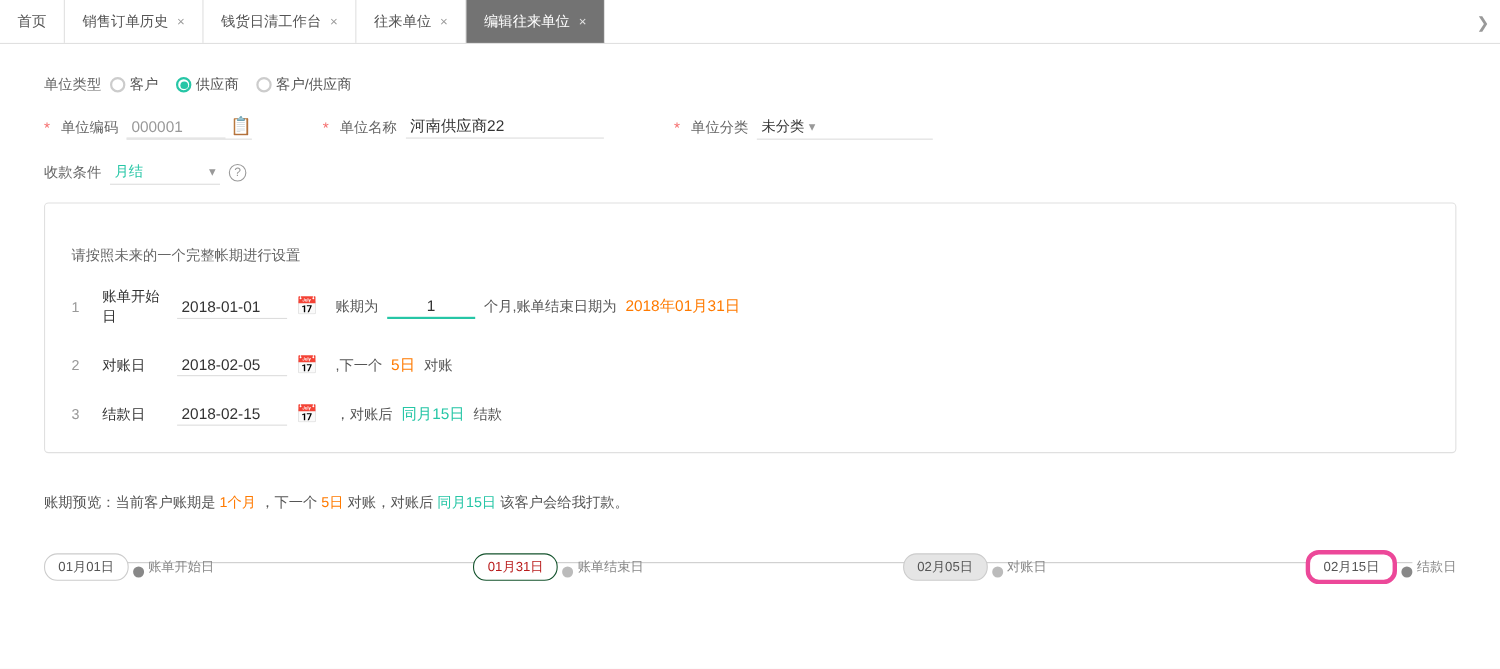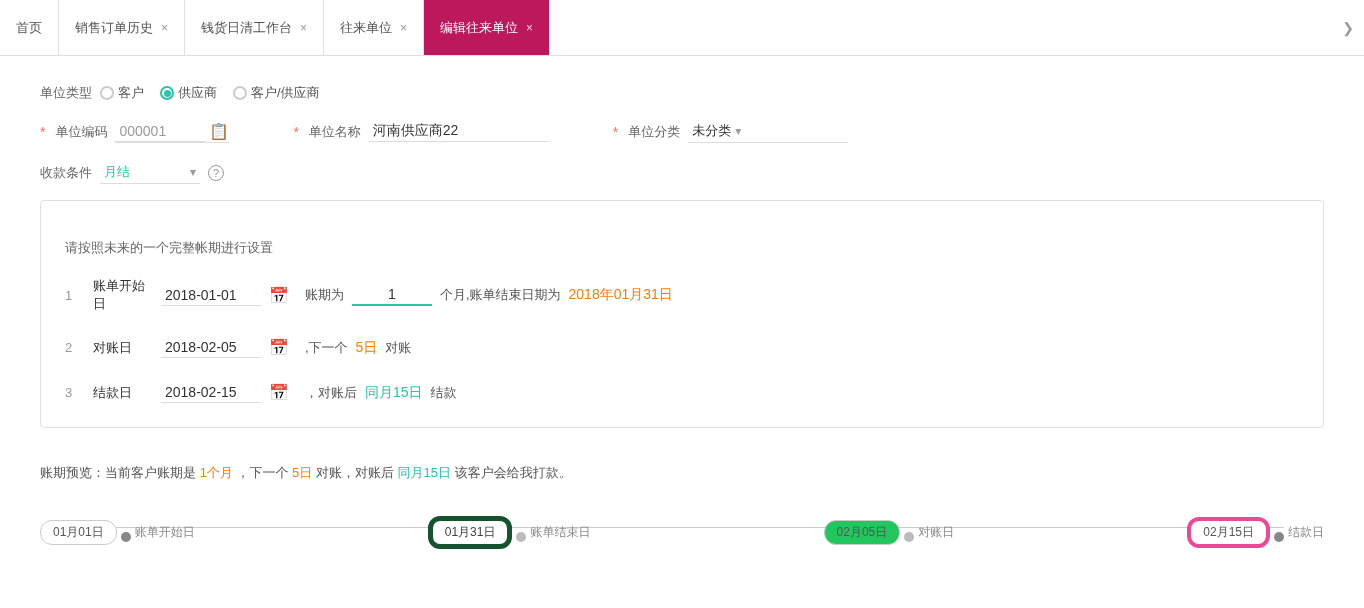--- a/index.html
+++ b/index.html
@@ -4,35 +4,35 @@
   <style>
     * { box-sizing: border-box; margin: 0; padding: 0; }
     body { font-family: 'Microsoft YaHei', Arial, sans-serif; font-size: 14px; color: #333; background: #f5f5f5; }
 
     
     .tab-bar {
       display: flex;
       align-items: stretch;
       background: #fff;
       border-bottom: 1px solid #e0e0e0;
-      height: 56px;
+      height: 40px;
     }
     .tab {
       display: flex;
       align-items: center;
       padding: 0 16px;
       cursor: pointer;
       color: #555;
       border-right: 1px solid #e0e0e0;
       font-size: 13px;
       gap: 6px;
       white-space: nowrap;
     }
     .tab.active {
-      background: #be185d;
+      background: #737373;
       color: #fff;
     }
     .tab .close-btn {
       font-size: 12px;
       color: #999;
       cursor: pointer;
       margin-left: 2px;
     }
     .tab.active .close-btn { color: rgba(255,255,255,0.8); }
     .tab-expand {
@@ -426,27 +426,27 @@
     <div class="tl-line"></div>
     <div class="tl-points">
 
       <div class="tl-point">
         <div style="border:1px solid #ccc; border-radius:12px; padding:3px 12px; font-size:12px; color:#555; background:#fff;">01月01日</div>
         <div class="tl-dot first"></div>
         <div class="tl-sublabel">账单开始日</div>
       </div>
 
       <div class="tl-point">
-        <div style="border:5px solid #14532d; border-radius:12px; padding:3px 12px; font-size:12px; color:#404040; background:#fff;">01月31日</div>
+        <div style="border:1px solid #14532d; border-radius:12px; padding:3px 12px; font-size:12px; color:#b91c1c; background:#fff;">01月31日</div>
         <div class="tl-dot"></div>
         <div class="tl-sublabel">账单结束日</div>
       </div>
 
       <div class="tl-point">
-        <div style="border:1px solid #ccc; border-radius:12px; padding:3px 12px; font-size:12px; color:#555; background:#22c55e;">02月05日</div>
+        <div style="border:1px solid #ccc; border-radius:12px; padding:3px 12px; font-size:12px; color:#555; background:#e5e5e5;">02月05日</div>
         <div class="tl-dot"></div>
         <div class="tl-sublabel">对账日</div>
       </div>
 
       <div class="tl-point">
         <div style="border:4px solid #ec4899; border-radius:12px; padding:3px 12px; font-size:12px; color:#555; background:#fff;">02月15日</div>
         <div class="tl-dot last"></div>
         <div class="tl-sublabel">结款日</div>
       </div>
 

